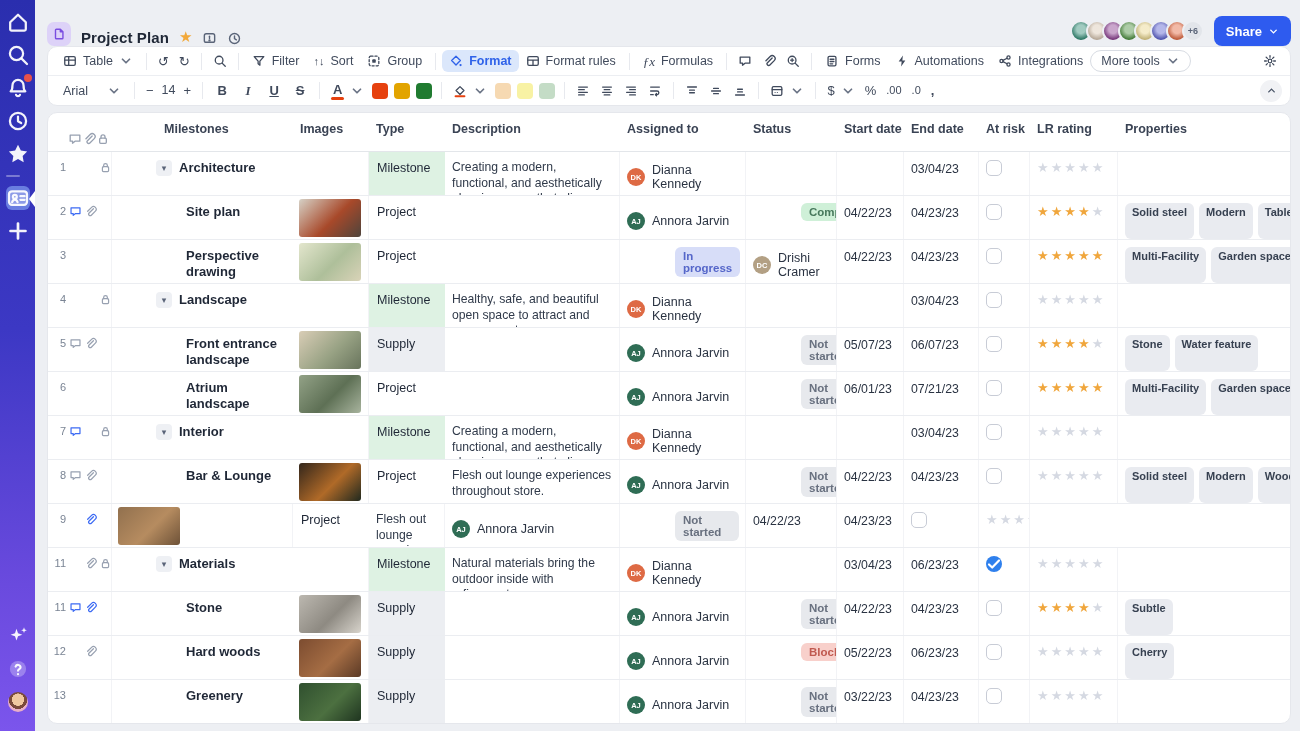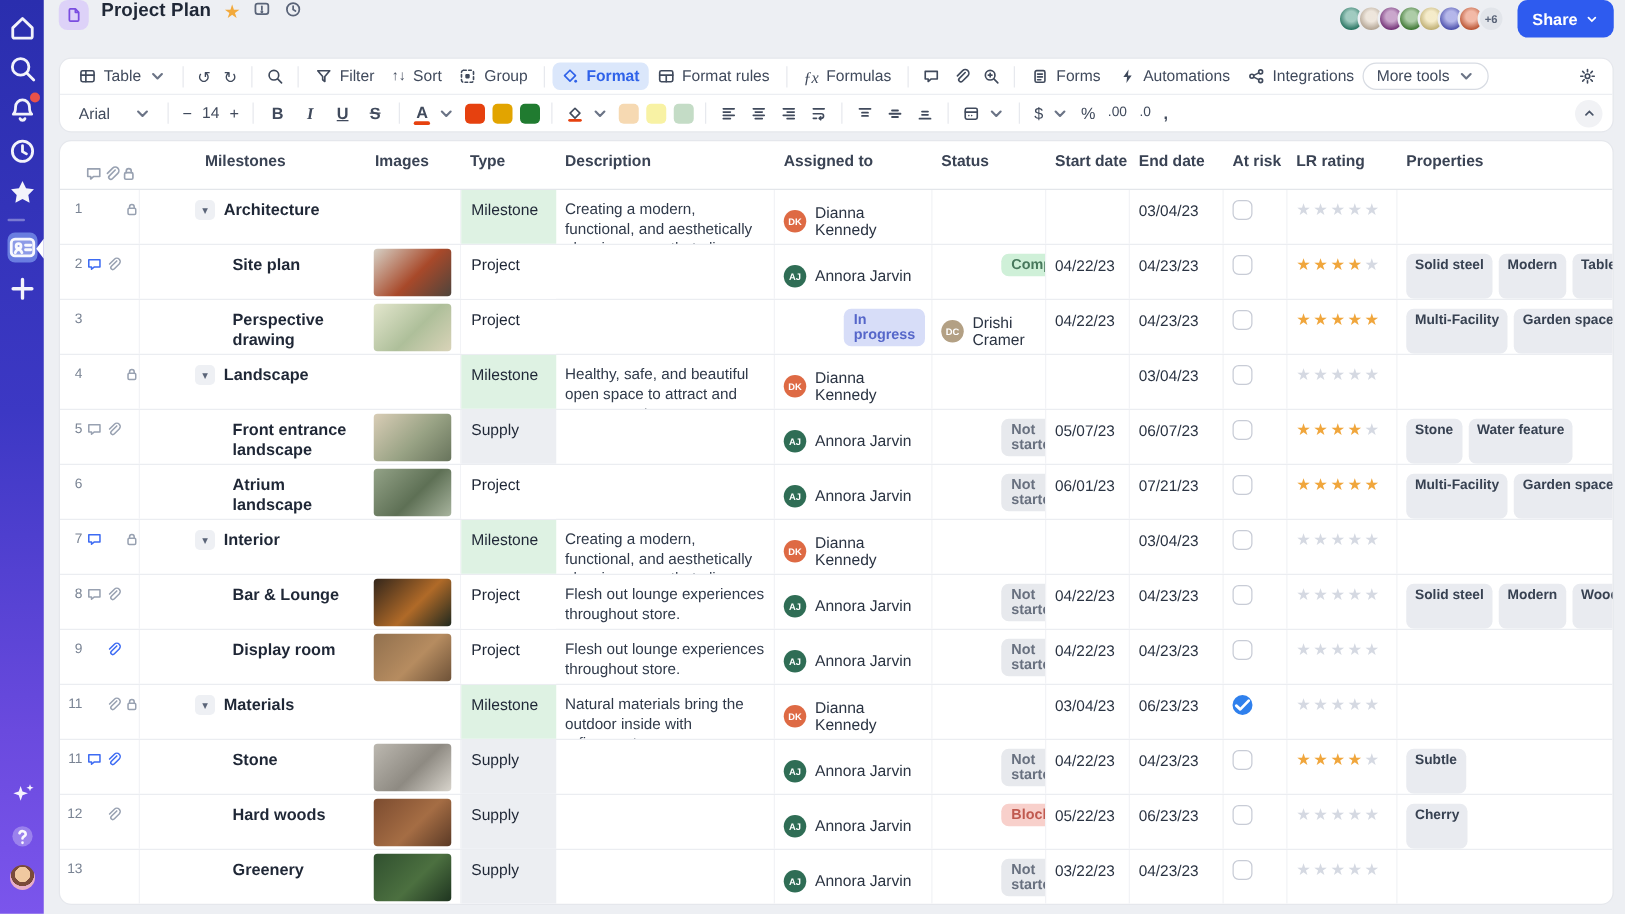--- a/index.html
+++ b/index.html
@@ -19,21 +19,21 @@
   .sb-bottom { margin-top:auto; display:flex; flex-direction:column; align-items:center; padding-bottom:8px; }
   .sb-notch { position:absolute; right:0; top:191px; width:0; height:0;
     border-top:8px solid transparent; border-bottom:8px solid transparent; border-right:6px solid #ffffff; }
   .sb-avatar { width:20px; height:20px; border-radius:50%;
     background:radial-gradient(circle at 50% 38%,#f0c8a0 0 38%,#7a4a3a 39% 58%,#e8aec8 59% 100%); }
 
   
   .main { position:fixed; left:35px; top:0; width:1265px; height:731px; padding:0 9px 0 12px; }
 
   
-  .titlebar { height:46px; display:flex; align-items:flex-start; }
+  .titlebar { height:46px; display:flex; align-items:flex-end; }
   .app-icon { width:24px; height:24px; border-radius:7px; background:#ddd2f8; display:flex; align-items:center; justify-content:center; color:#7a4de0; }
   .app-icon svg { width:14px; height:14px; }
   .page-title { font-size:15px; font-weight:700; margin-left:10px; letter-spacing:.1px; }
   .title-ic { margin-left:10px; color:#5a6478; display:flex; align-items:center; cursor:pointer; }
   .title-ic svg { width:15px; height:15px; }
   .title-star { color:#f2a93b; margin-left:10px; font-size:15px; cursor:pointer; }
   .title-right { margin-left:auto; display:flex; align-items:center; }
   .avatars { display:flex; align-items:center; margin-right:10px; }
   .avatar-chip { width:22px; height:22px; border-radius:50%; border:2px solid #edeff3; margin-left:-6px;
     background-image:radial-gradient(circle at 50% 40%, rgba(255,255,255,.55) 0 30%, rgba(0,0,0,.18) 75%); }
@@ -868,23 +868,20 @@
             <span class="g-icons" style="top: 9px; bottom: auto;">
               <span class="g-slot"></span>
               <span class="g-slot blue">
                 <svg viewBox="0 0 16 16" fill="none" stroke="currentColor" stroke-width="1.5" stroke-linecap="round" stroke-linejoin="round" style="width:100%;height:100%;display:block;">
                   <path d="M11.6 4.6L6.3 9.9a1.9 1.9 0 0 0 2.7 2.7l5-5a3.3 3.3 0 0 0-4.7-4.7L4.5 7.7"></path>
                 </svg>
               </span>
               <span class="g-slot"></span>
             </span>
           </div>
-          <div class="name-cell bordered child">
-            <span>Display room</span>
-          </div>
           <div class="cell bordered" style="padding: 0px;">
             <div class="thumb" style="background: linear-gradient(135deg, rgb(145, 112, 78) 0%, rgb(182, 140, 96) 55%, rgb(110, 82, 56) 100%);"></div>
           </div>
           <div class="type-cell bordered" style="background: rgb(255, 255, 255);">Project</div>
           <div class="cell desc bordered">Flesh out lounge experiences throughout store.</div>
           <div class="cell asg bordered">
             <span class="asg-av" style="background: rgb(47, 109, 85);">AJ</span>
             <span>Annora Jarvin</span>
           </div>
           <div class="cell bordered" style="padding-top: 0px;"><span class="pill" style="background: rgb(231, 233, 237); color: rgb(104, 112, 127);">Not started</span></div>

